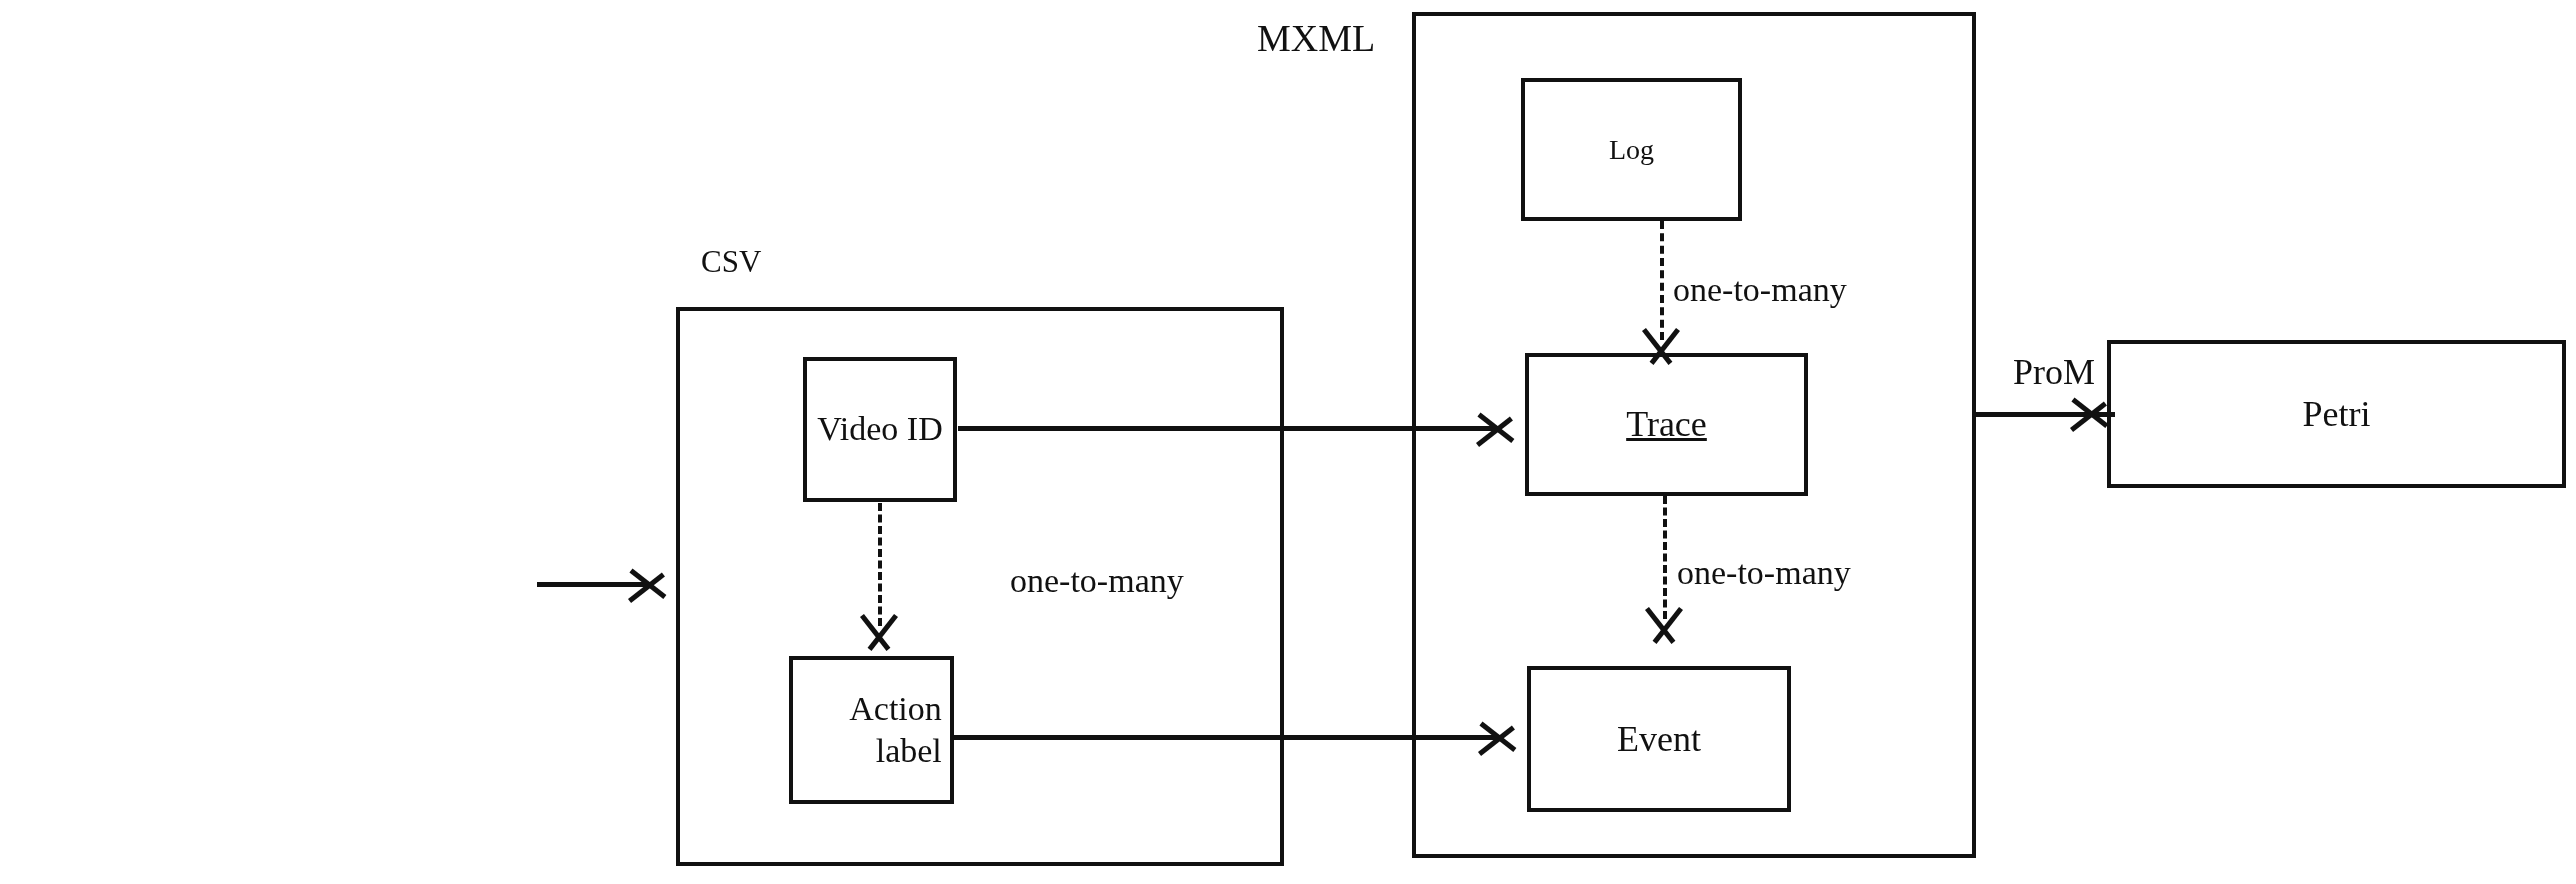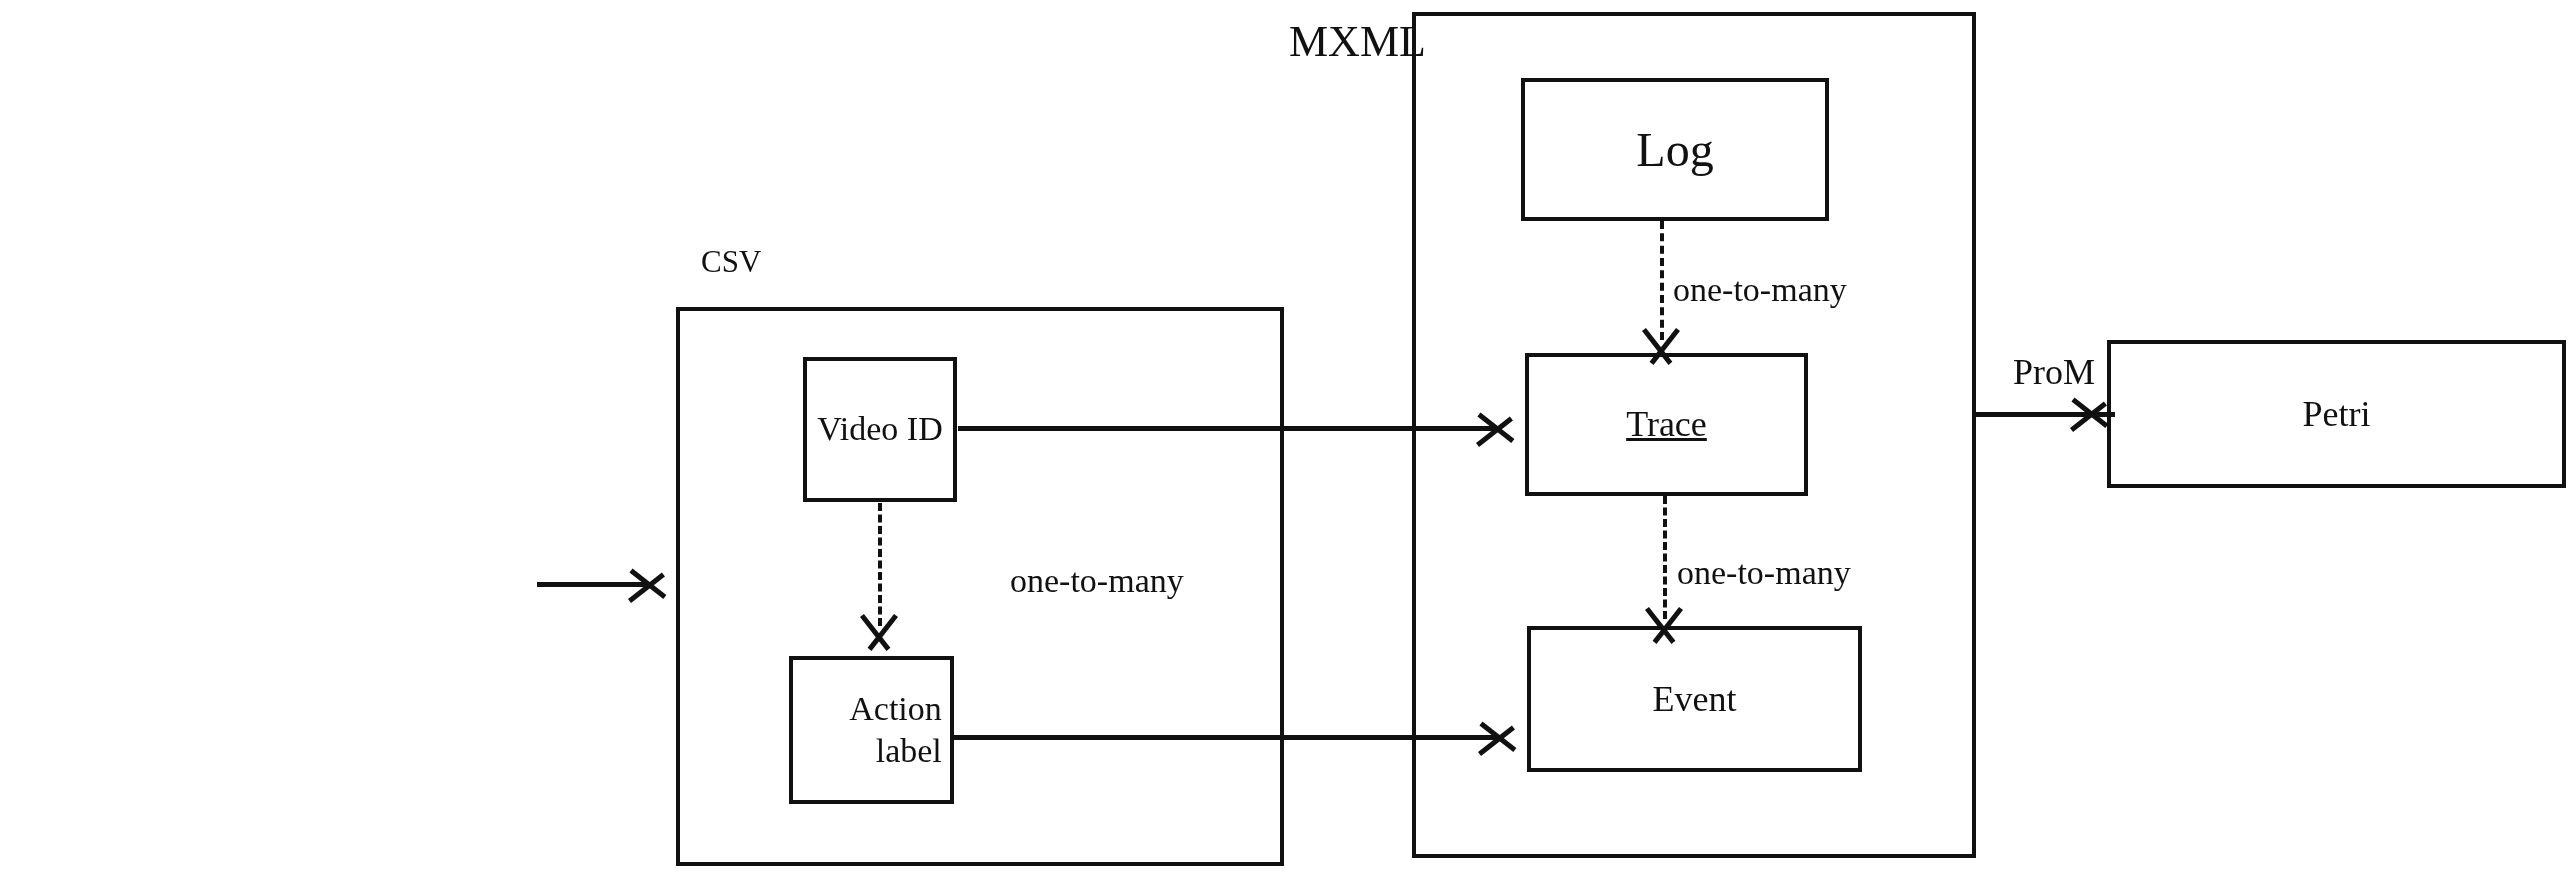--- a/index.html
+++ b/index.html
@@ -104,40 +104,40 @@
 <body>
 
 <div id="stage">
 
   <div class="container-box" style="left:676px; top:307px; width:608px; height:559px;"></div>
 
   <div class="container-box" style="left:1412px; top:12.3px; width:564px; height:846px;"></div>
 
   <div class="free-label" style="left:701px; top:244px; font-size:31px;">CSV</div>
 
-  <div class="free-label" style="left:1257px; top:16.4px; font-size:44px;margin-left:32px;">MXML</div>
+  <div class="free-label" style="left:1257px; top:16.4px; font-size:38px;">MXML</div>
 
 
   <div class="node" style="left:803px; top:357px; width:154px; height:145px; font-size:34px;">
     <span class="node-label">Video ID</span>
   </div>
 
   <div class="node" style="left:789px; top:656px; width:165px; height:148px; font-size:34px;text-align:right;">
     <span class="node-label">Action label</span>
   </div>
 
-  <div class="node" style="left:1521px; top:78px; width:308px; height:143px; font-size:48px;">
+  <div class="node" style="left:1521px; top:78px; width:221px; height:143px; font-size:28px;">
     <span class="node-label">Log</span>
   </div>
 
   <div class="node" style="left:1525px; top:353px; width:283px; height:143px; font-size:36px;text-decoration:underline;">
     <span class="node-label">Trace</span>
   </div>
 
-  <div class="node" style="left:1527px; top:626px; width:335px; height:146px; font-size:36px;">
+  <div class="node" style="left:1527px; top:666px; width:264px; height:146px; font-size:36px;">
     <span class="node-label">Event</span>
   </div>
 
   <div class="node" style="left:2107px; top:340px; width:459px; height:148px; font-size:36px;">
     <span class="node-label">Petri</span>
   </div>
 
   <div class="hline" style="left:537px; top:582px; width:115px;"></div>
   <div class="chev-right" style="left:631px; top:561px;"></div>
 

